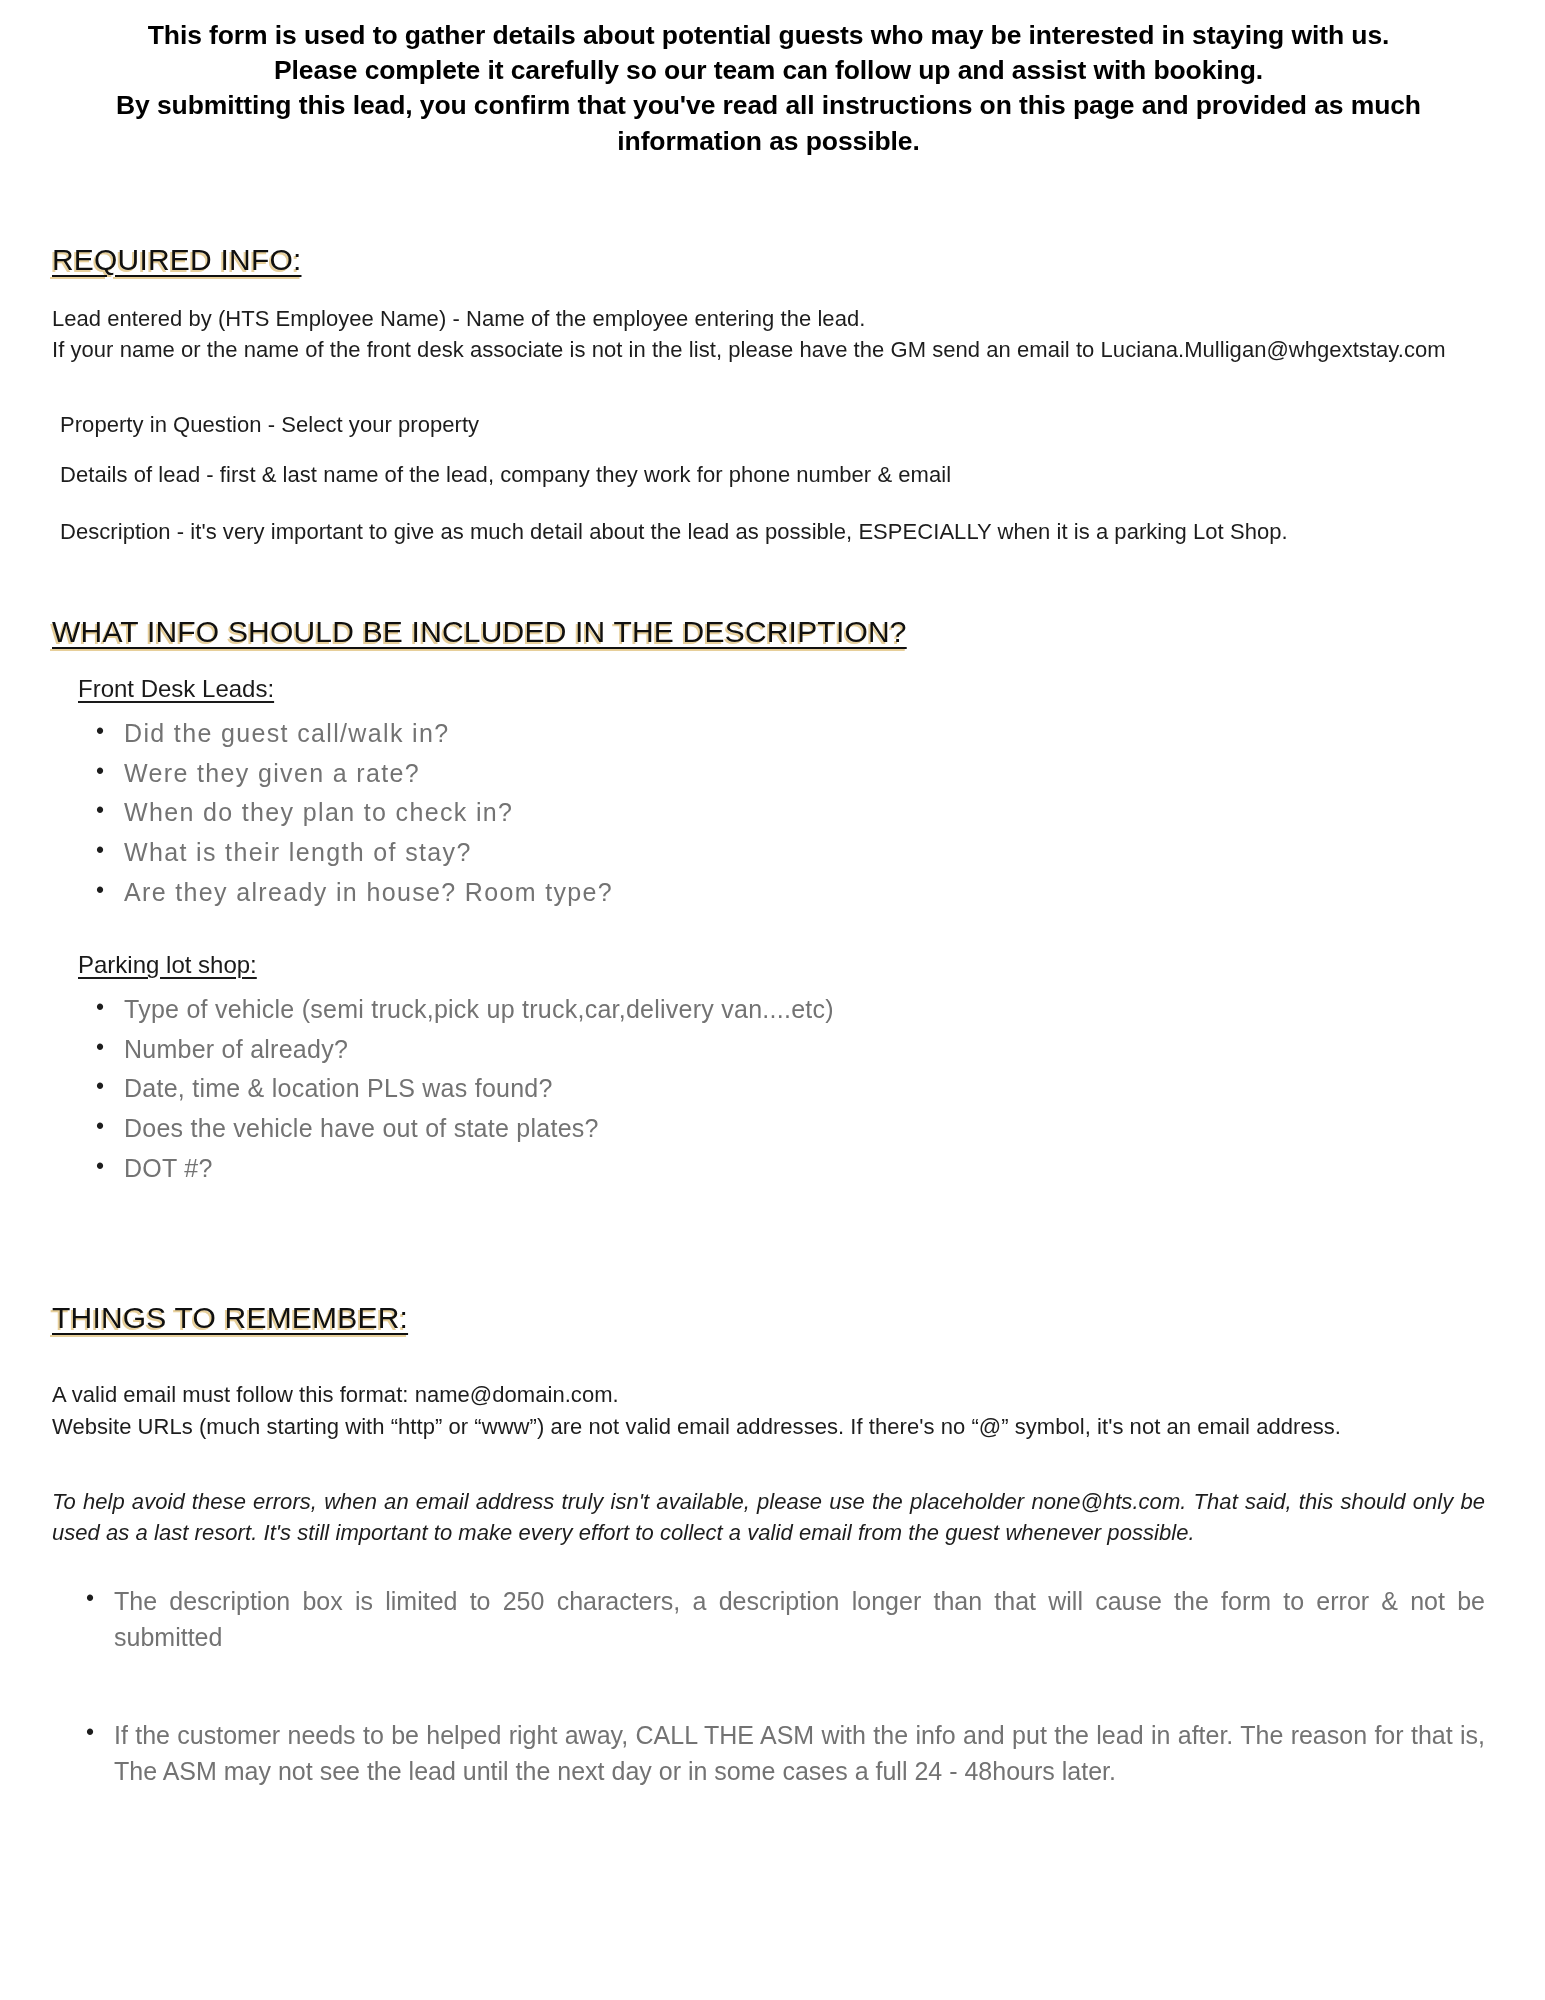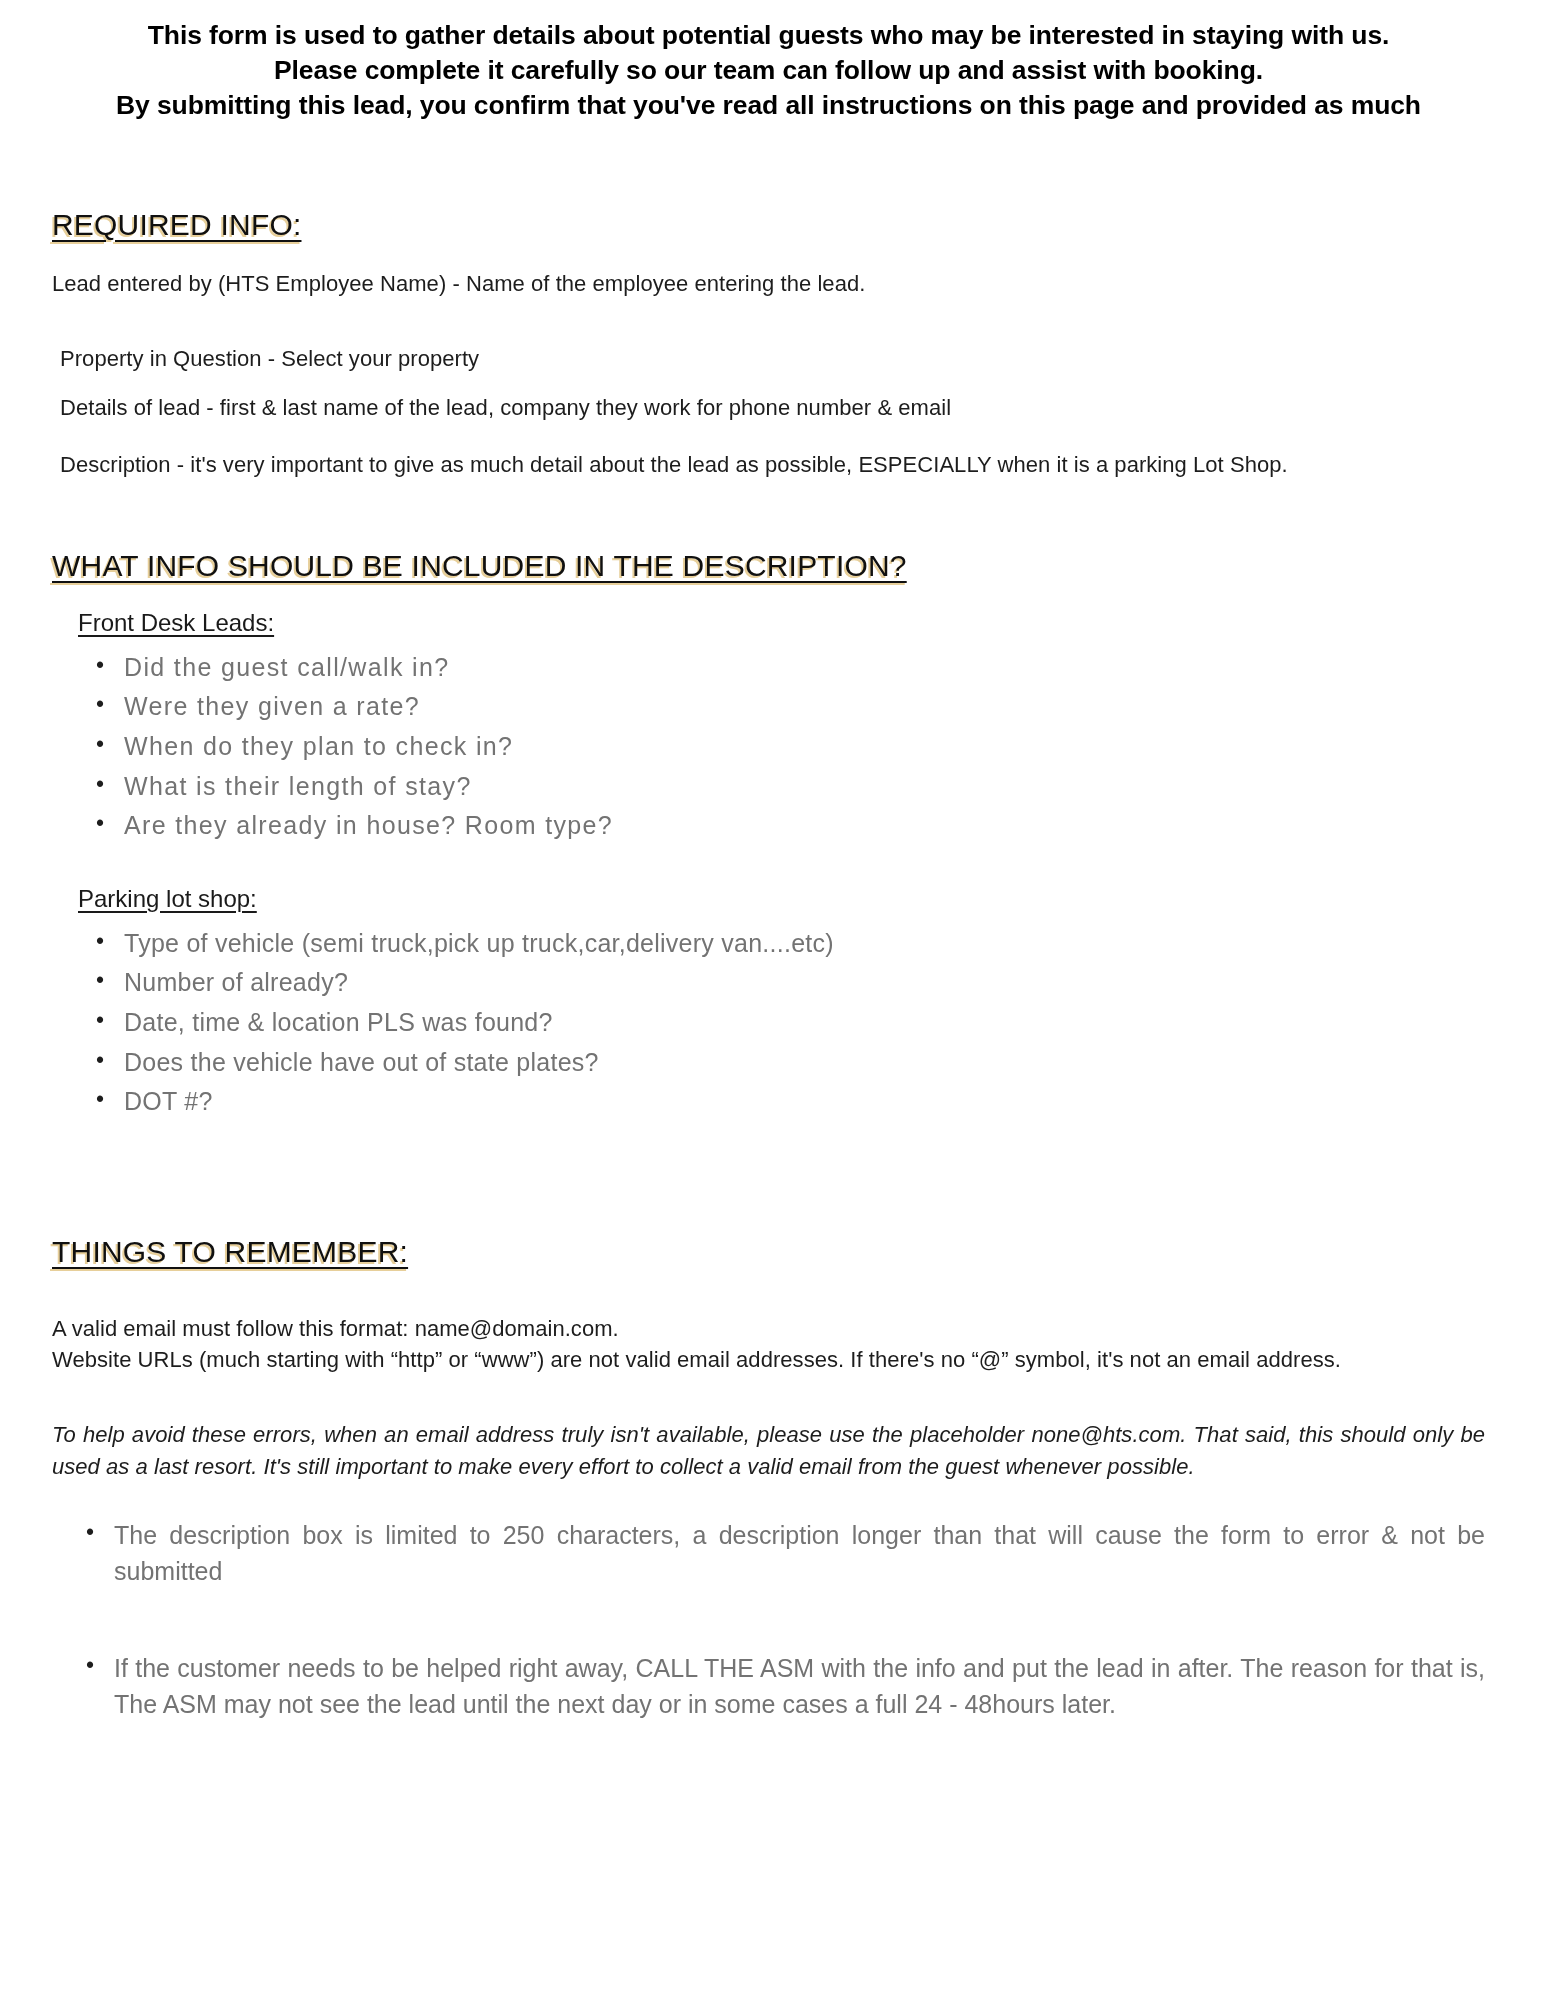--- a/index.html
+++ b/index.html
@@ -124,33 +124,35 @@
 </style>
 </head>
 <body>
 
 <div class="page">
 
   <div class="intro">
     <span class="ln">This form is used to gather details about potential guests who may be interested in staying with us.</span>
     <span class="ln">Please complete it carefully so our team can follow up and assist with booking.</span>
     <span class="ln">By submitting this lead, you confirm that you've read all instructions on this page and provided as much</span>
+    <span class="ln">information as possible.</span>
   </div>
 
   <div class="sp-84"></div>
 
   <div>
     <div>
       <span class="section-heading">REQUIRED INFO:</span>
     </div>
 
     <div class="sp-26"></div>
 
     <div class="body-text">Lead entered by (HTS Employee Name) - Name of the employee entering the lead.</div>
 
+    <div class="body-text justify">If your name or the name of the front desk associate is not in the list, please have the GM send an email to Luciana.Mulligan@whgextstay.com</div>
 
     <div class="sp-44"></div>
 
     <div class="body-text p-indent">Property in Question - Select your property</div>
 
     <div class="sp-18"></div>
 
     <div class="body-text p-indent">Details of lead - first &amp; last name of the lead, company they work for phone number &amp; email</div>
 
     <div class="sp-26"></div>

